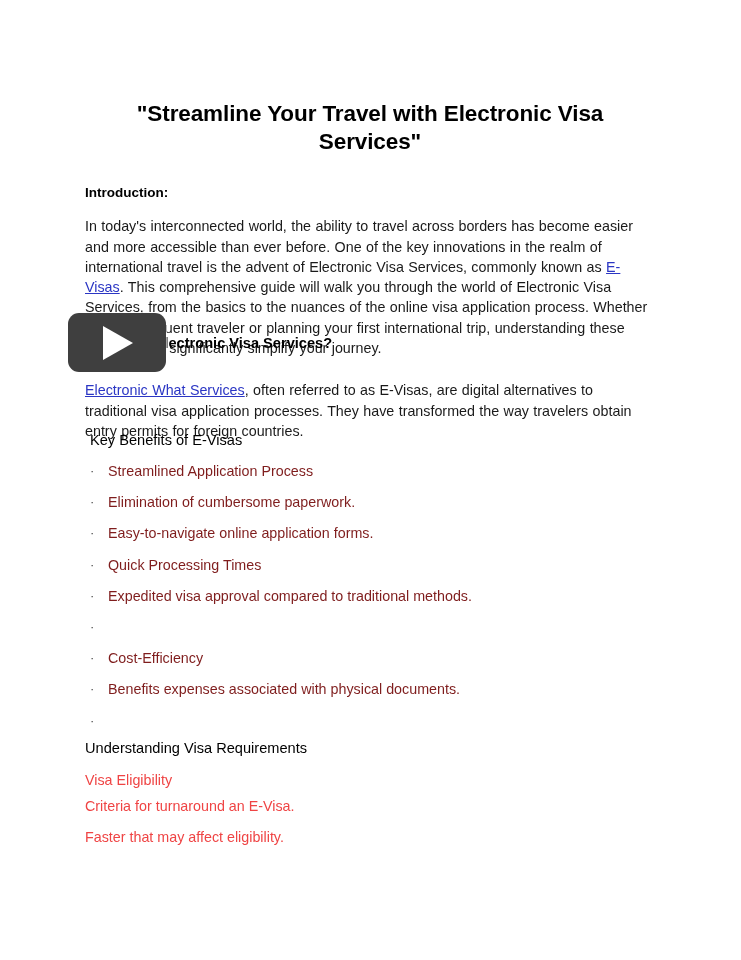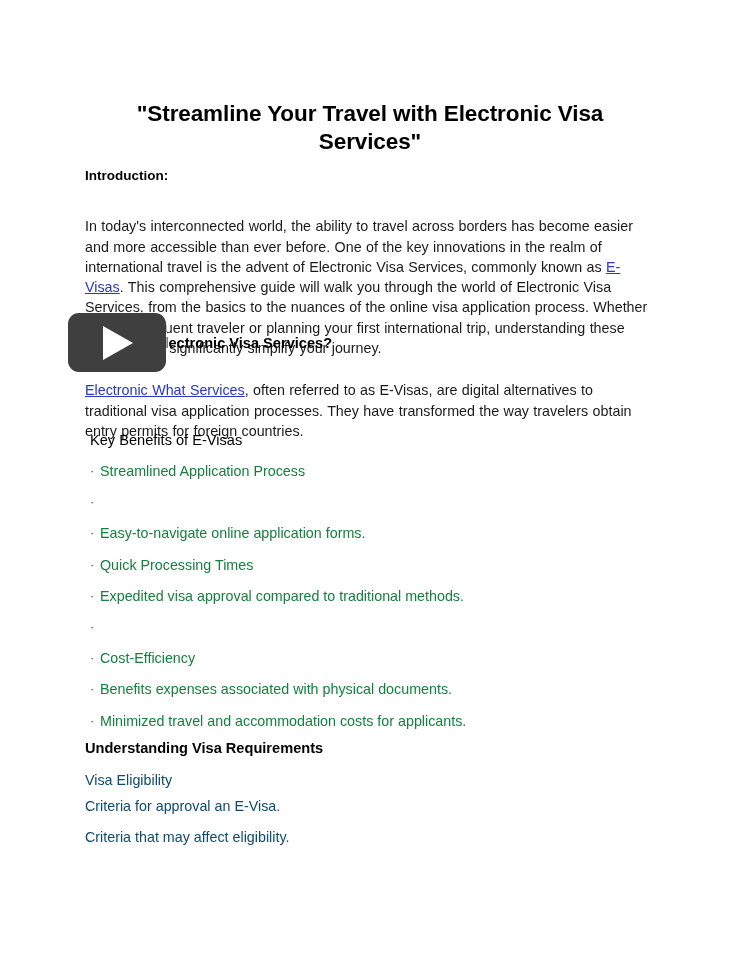--- a/index.html
+++ b/index.html
@@ -35,21 +35,21 @@
     font-size: 22.5px;
     line-height: 28px;
     font-weight: bold;
     letter-spacing: -0.1px;
     color: #000;
   }
 
   .h-intro {
     position: absolute;
     left: 85px;
-    top: 167px;
+    top: 184px;
     font-size: 13.5px;
     font-weight: bold;
     line-height: 18px;
     color: #000;
   }
 
   .para {
     position: absolute;
     font-size: 14.3px;
     line-height: 20.3px;
@@ -110,45 +110,45 @@
   .bullet-marker {
     position: absolute;
     left: 90px;
     top: 0;
     font-size: 13px;
     line-height: 22px;
     color: #4a4a4a;
   }
   .bullet-text {
     position: absolute;
-    left: 100px;
+    left: 108px;
     top: 0;
     font-size: 14.3px;
     line-height: 22px;
-    color: #15803d;
+    color: #7f1d1d;
     white-space: nowrap;
   }
 
   .h-understanding {
     position: absolute;
     left: 85px;
     top: 739px;
     font-size: 14.6px;
-    font-weight: bold;
+    font-weight: normal;
     line-height: 19px;
     color: #000;
     white-space: nowrap;
   }
 
   .tail {
     position: absolute;
     left: 85px;
     font-size: 14.3px;
     line-height: 20px;
-    color: #0c4a6e;
+    color: #ef4444;
     white-space: nowrap;
   }
   .tail-0 { top: 770px; }
   .tail-1 { top: 796px; }
   .tail-2 { top: 827px; }
 
   .play-overlay {
     position: absolute;
     left: 68px;
     top: 313px;
@@ -183,20 +183,21 @@
 
   <div class="h-benefits">Key Benefits of E-Visas</div>
 
   <div class="bullets">
     <div class="bullet-row">
       <span class="bullet-marker">·</span>
       <span class="bullet-text">Streamlined Application Process</span>
     </div>
     <div class="bullet-row">
       <span class="bullet-marker">·</span>
+      <span class="bullet-text">Elimination of cumbersome paperwork.</span>
     </div>
     <div class="bullet-row">
       <span class="bullet-marker">·</span>
       <span class="bullet-text">Easy-to-navigate online application forms.</span>
     </div>
     <div class="bullet-row">
       <span class="bullet-marker">·</span>
       <span class="bullet-text">Quick Processing Times</span>
     </div>
     <div class="bullet-row">
@@ -209,29 +210,28 @@
     <div class="bullet-row">
       <span class="bullet-marker">·</span>
       <span class="bullet-text">Cost-Efficiency</span>
     </div>
     <div class="bullet-row">
       <span class="bullet-marker">·</span>
       <span class="bullet-text">Benefits expenses associated with physical documents.</span>
     </div>
     <div class="bullet-row">
       <span class="bullet-marker">·</span>
-      <span class="bullet-text">Minimized travel and accommodation costs for applicants.</span>
     </div>
   </div>
 
   <div class="h-understanding">Understanding Visa Requirements</div>
 
   <div class="tail tail-0">Visa Eligibility</div>
-  <div class="tail tail-1">Criteria for approval an E-Visa.</div>
-  <div class="tail tail-2">Criteria that may affect eligibility.</div>
+  <div class="tail tail-1">Criteria for turnaround an E-Visa.</div>
+  <div class="tail tail-2">Faster that may affect eligibility.</div>
 
   <div class="play-overlay" title="Play video">
     <span>
       <svg width="34" height="36" viewBox="0 0 34 36" aria-hidden="true">
         <polygon points="3,1 33,18 3,35" fill="#ffffff"></polygon>
       </svg>
     </span>
   </div>
 
 </div>

